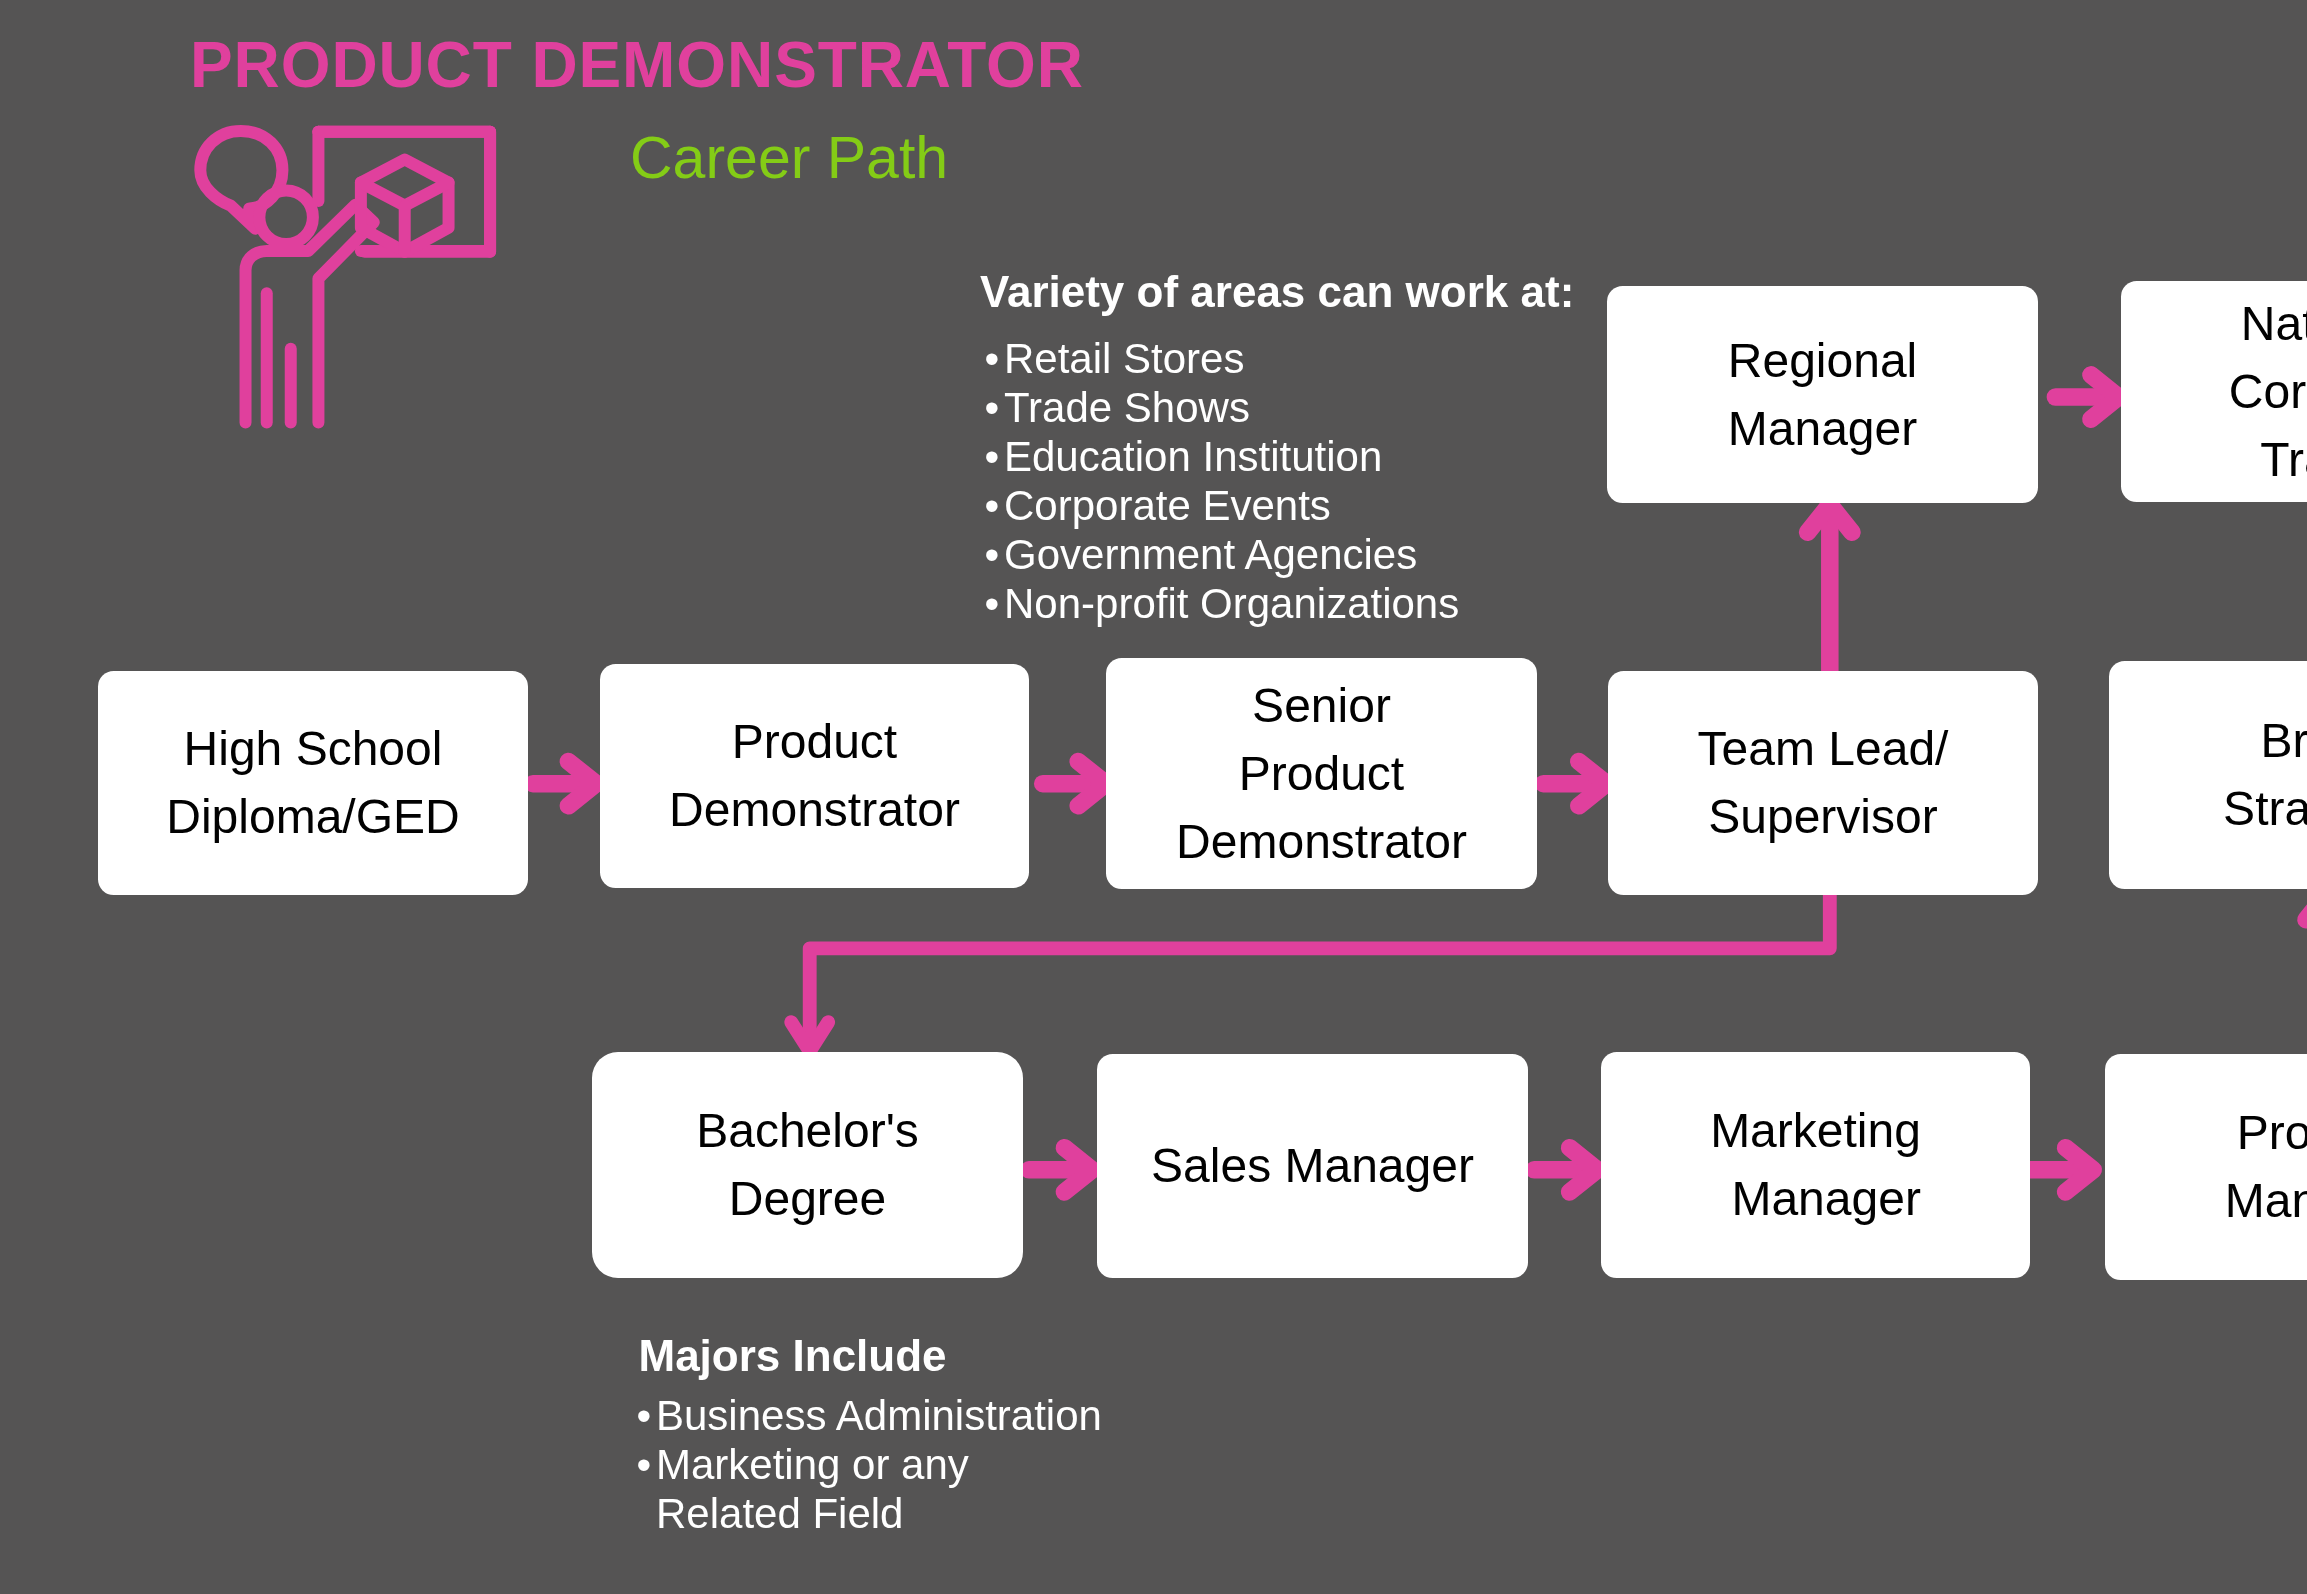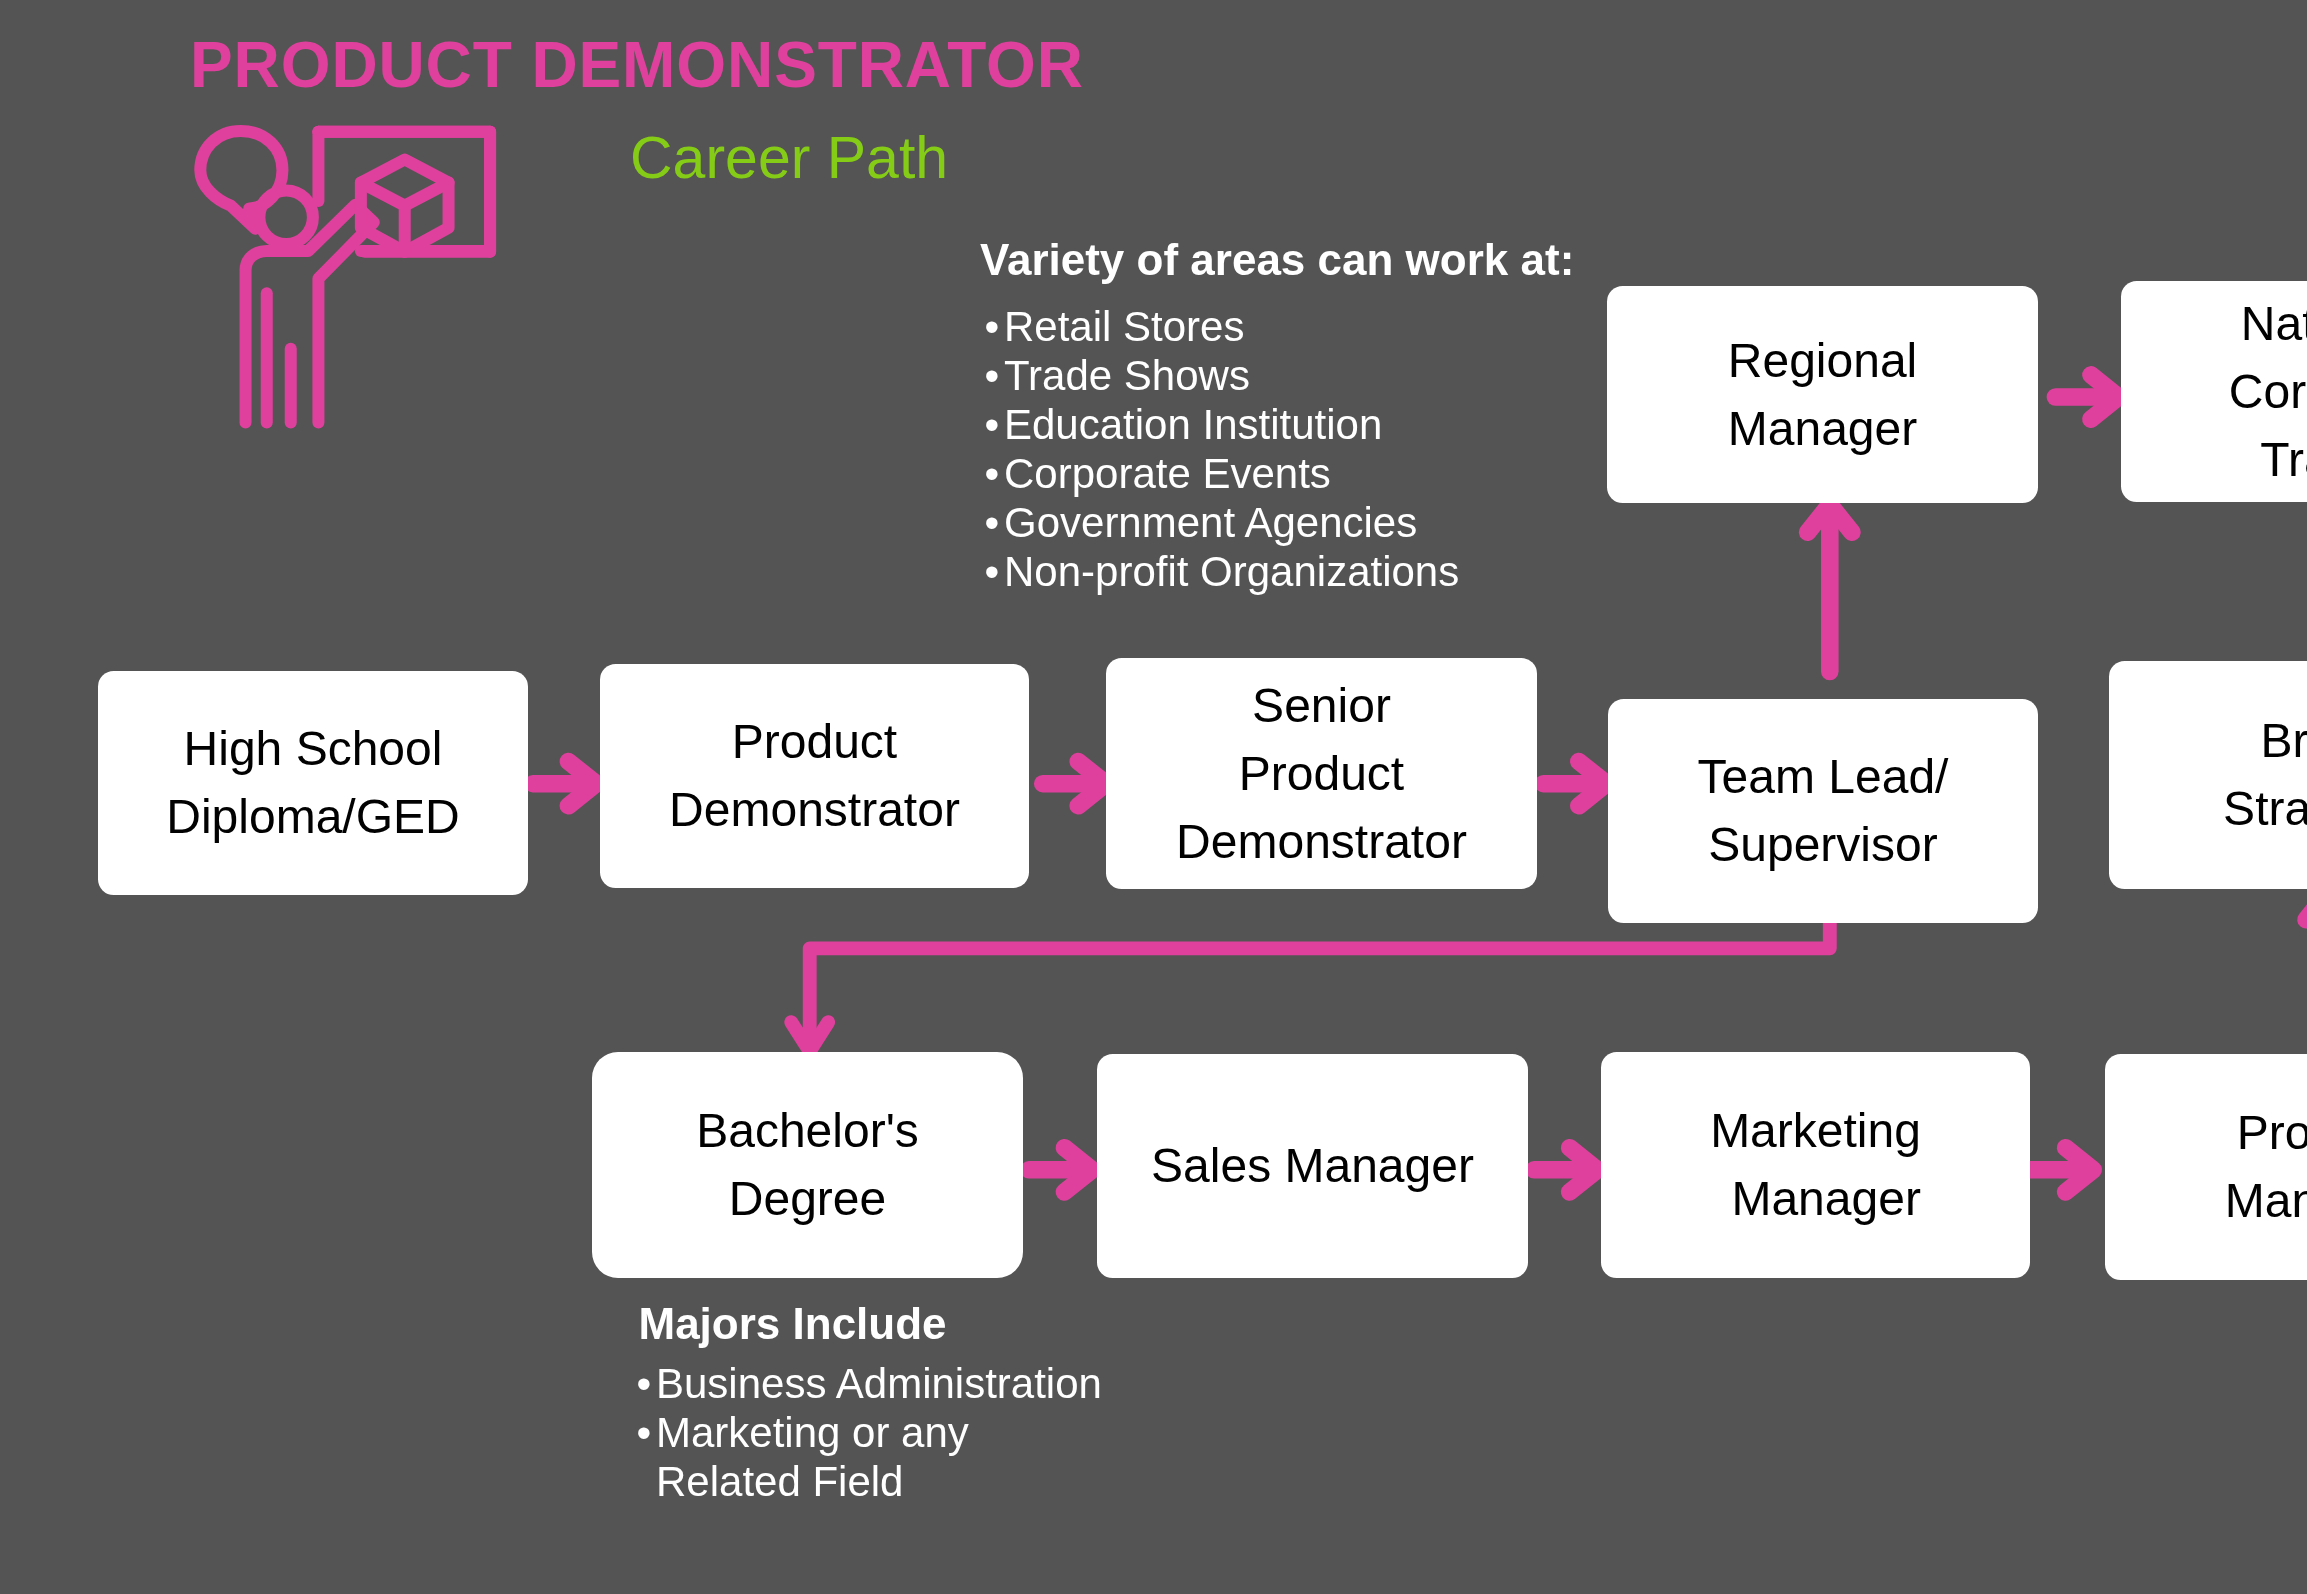--- a/index.html
+++ b/index.html
@@ -36,21 +36,21 @@
     color: #84cc16;
     white-space: nowrap;
   }
   #hero-icon {
     position: absolute;
     left: 180px; top: 118px;
     width: 323px; height: 323px;
   }
 
   
-  .info-block { position: absolute; }
+  .info-block { position: absolute; margin-top: 32px; }
   .info-heading {
     color: #ffffff;
     font-weight: 700;
     white-space: nowrap;
   }
   .info-list {
     list-style: none;
     margin: 0; padding: 0;
   }
   .info-list li {
@@ -216,21 +216,21 @@
   <div class="node" style="left:1607px;top:286px;width:431px;height:217px;text-align:right;">Regional<br>Manager</div>
 
   <div class="node" style="left:2121px;top:281px;width:429px;height:221px;">National/<br>Corporate<br>Trainer</div>
 
   <div class="node" style="left:98px;top:671px;width:430px;height:224px;">High School<br>Diploma/GED</div>
 
   <div class="node" style="left:600px;top:664px;width:429px;height:224px;">Product<br>Demonstrator</div>
 
   <div class="node" style="left:1106px;top:658px;width:431px;height:231px;">Senior<br>Product<br>Demonstrator</div>
 
-  <div class="node" style="left:1608px;top:671px;width:430px;height:224px;margin-top:28px;">Team Lead/<br>Supervisor</div>
+  <div class="node" style="left:1608px;top:671px;width:430px;height:224px;">Team Lead/<br>Supervisor</div>
 
   <div class="node" style="left:2109px;top:661px;width:431px;height:228px;">Brand<br>Strategist</div>
 
   <div class="node" style="left:592px;top:1052px;width:431px;height:226px;border-radius:26px;">Bachelor's<br>Degree</div>
 
   <div class="node" style="left:1097px;top:1054px;width:431px;height:224px;">Sales Manager</div>
 
   <div class="node" style="left:1601px;top:1052px;width:429px;height:226px;text-align:right;">Marketing<br>Manager</div>
 
   <div class="node" style="left:2105px;top:1054px;width:429px;height:226px;">Product<br>Manager</div>

